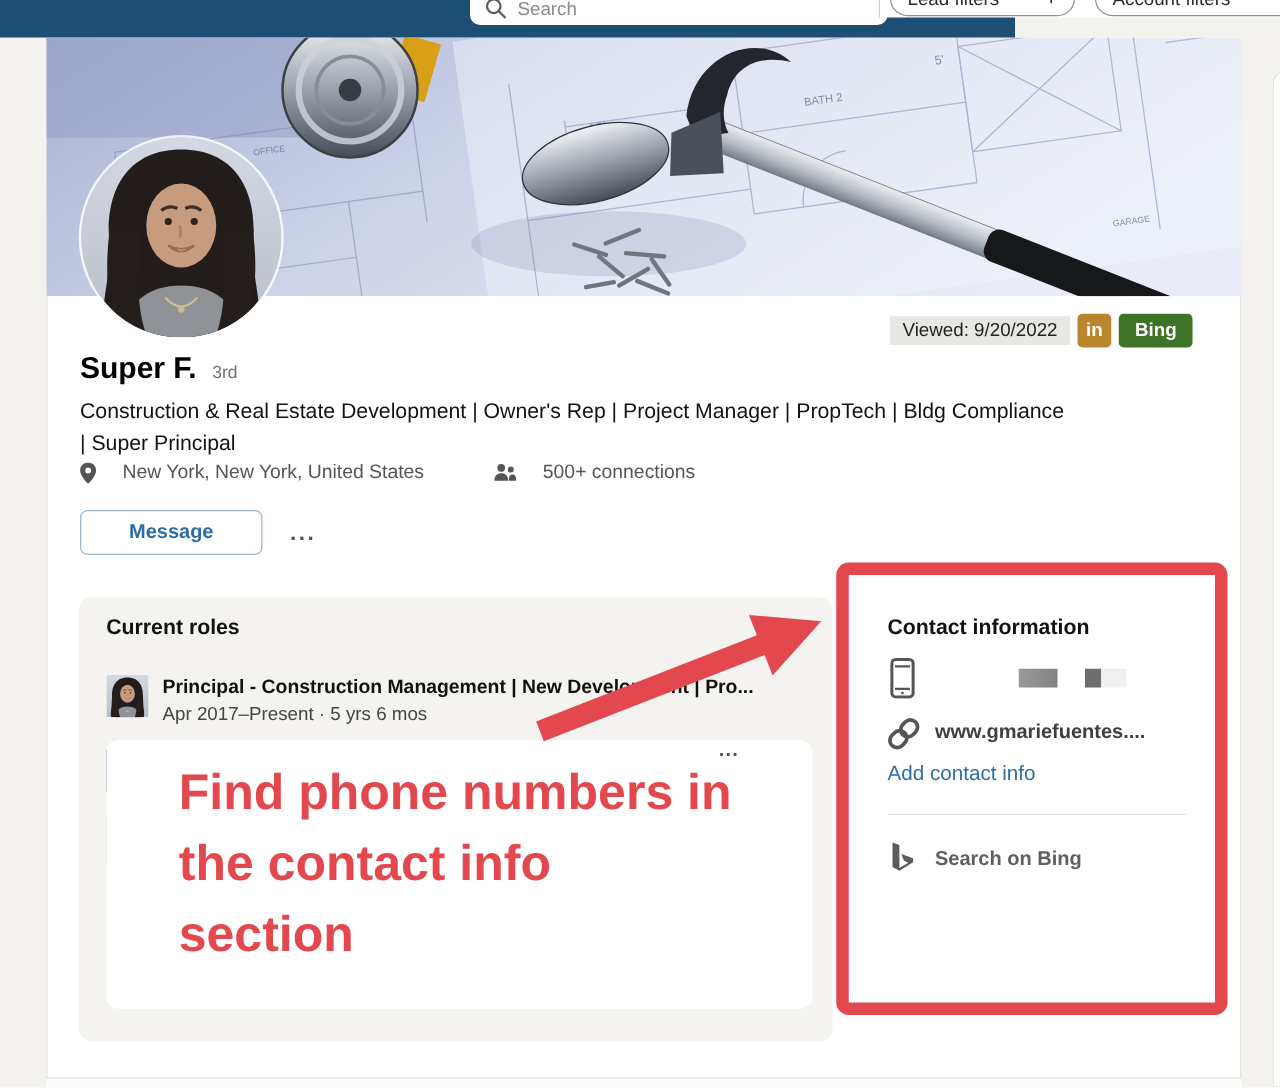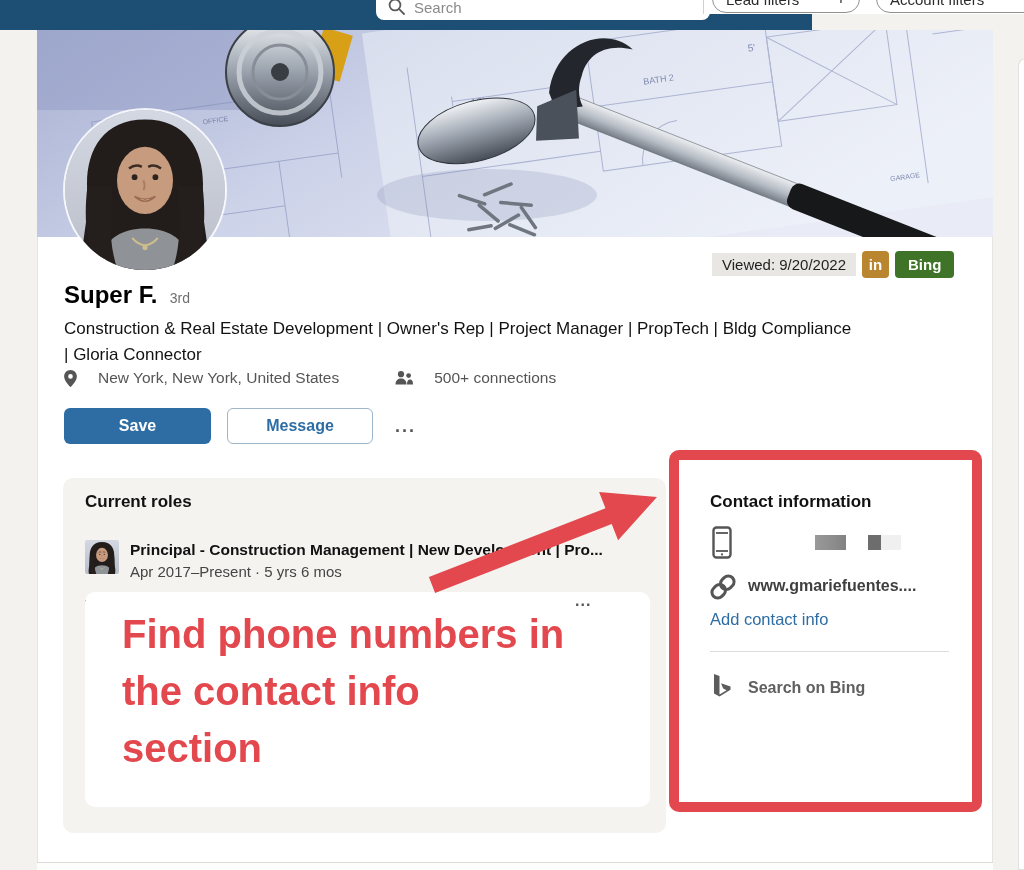--- a/index.html
+++ b/index.html
@@ -72,21 +72,21 @@
   .role-title { font-size:15.5px; font-weight:bold; color:#111; line-height:1.35; }
   .role-dates { font-size:15px; color:#454545; margin-top:2px; }
   .hidden-logo { position:absolute; left:22px; top:122px; width:15px; height:34px; background:#1f3150; }
   .hidden-bar  { position:absolute; left:22px; top:172px; width:7px; height:42px; background:#bbb; }
   .partial-a { position:absolute; left:22px; top:276px; font-size:15px; color:#333; }
   .partial-s { position:absolute; left:22px; top:306px; font-size:15px; font-weight:bold; color:#2e6da4; }
 
   
   .overlay-card { position:absolute; left:85px; top:592px; width:565px; height:215px; background:#fff;
                   border-radius:10px; z-index:4; }
-  .overlay-text { position:absolute; left:37px; top:14px; width:445px; font-size:40px; font-weight:bold;
+  .overlay-text { position:absolute; left:58px; top:14px; width:445px; font-size:40px; font-weight:bold;
                   color:#e2484d; line-height:1.43; }
   .overlay-dots { position:absolute; left:490px; top:0px; font-size:16px; font-weight:bold; color:#555;
                   letter-spacing:1px; }
   .arrow-svg { position:absolute; left:420px; top:470px; z-index:5; }
   .red-box { position:absolute; left:669px; top:450px; width:313px; height:362px;
              border:10px solid #e2484d; border-radius:10px; z-index:6; }
 
   
   .contact-title { position:absolute; left:710px; top:492px; font-size:17px; font-weight:bold; color:#111; z-index:3; }
   .phone-icon { position:absolute; left:712px; top:526px; z-index:3; }
@@ -245,39 +245,38 @@
   <span class="badge-in">in</span>
   <span class="badge-open">Bing</span>
 </div>
 
 <div class="name-row">
   <h1 class="name">Super F.</h1>
   <span class="degree">3rd</span>
 </div>
 <div class="headline">
   <div>Construction &amp; Real Estate Development | Owner's Rep | Project Manager | PropTech | Bldg Compliance</div>
-  <div>| Gloria Connector</div>
+  <div>| Super Principal</div>
 </div>
 <div class="meta-row">
   <svg width="13" height="17" viewBox="0 0 12 16">
     <path d="M6,0 C2.7,0 0,2.7 0,6 c0,4.5 6,10 6,10 s6,-5.5 6,-10 C12,2.7 9.3,0 6,0 Z M6,8.2 A2.2,2.2 0 1 1 6,3.8 A2.2,2.2 0 0 1 6,8.2 Z" fill="#555" fill-rule="evenodd"></path>
   </svg>
   <span>New York, New York, United States</span>
   <span class="meta-gap"></span>
   <svg width="18" height="16" viewBox="0 0 18 16">
     <circle cx="6" cy="4.2" r="3.1" fill="#555"></circle>
     <path d="M0.5,14.5 c0,-4.2 2.6,-6 5.5,-6 s5.5,1.8 5.5,6 Z" fill="#555"></path>
     <circle cx="13.6" cy="5.6" r="2.4" fill="#555"></circle>
     <path d="M12,14.5 c0,-3.4 1,-5 3,-5 s3,1.6 3,5 Z" fill="#555"></path>
   </svg>
   <span>500+ connections</span>
 </div>
 
 <div class="actions">
-  <button class="btn-save">Save</button>
   <button class="btn-message">Message</button>
   <button class="btn-more">...</button>
 </div>
 
 <div class="roles-card">
   <div class="roles-title">Current roles</div>
   <div class="role-row">
     <div class="role-thumb">
       <svg width="34" height="34" viewBox="0 0 100 100">
         <use href="#portrait-art"></use>

